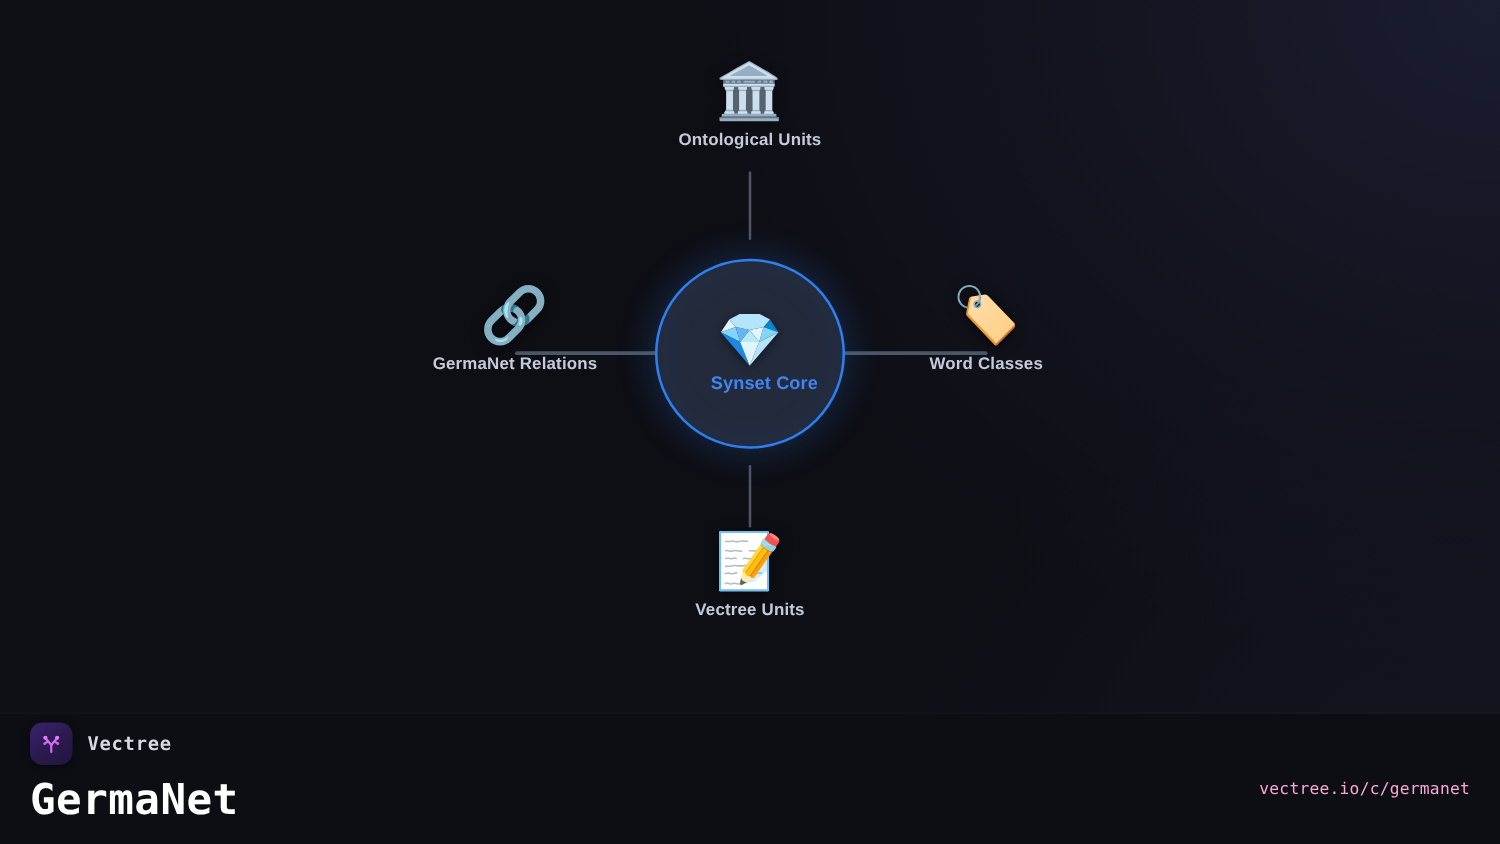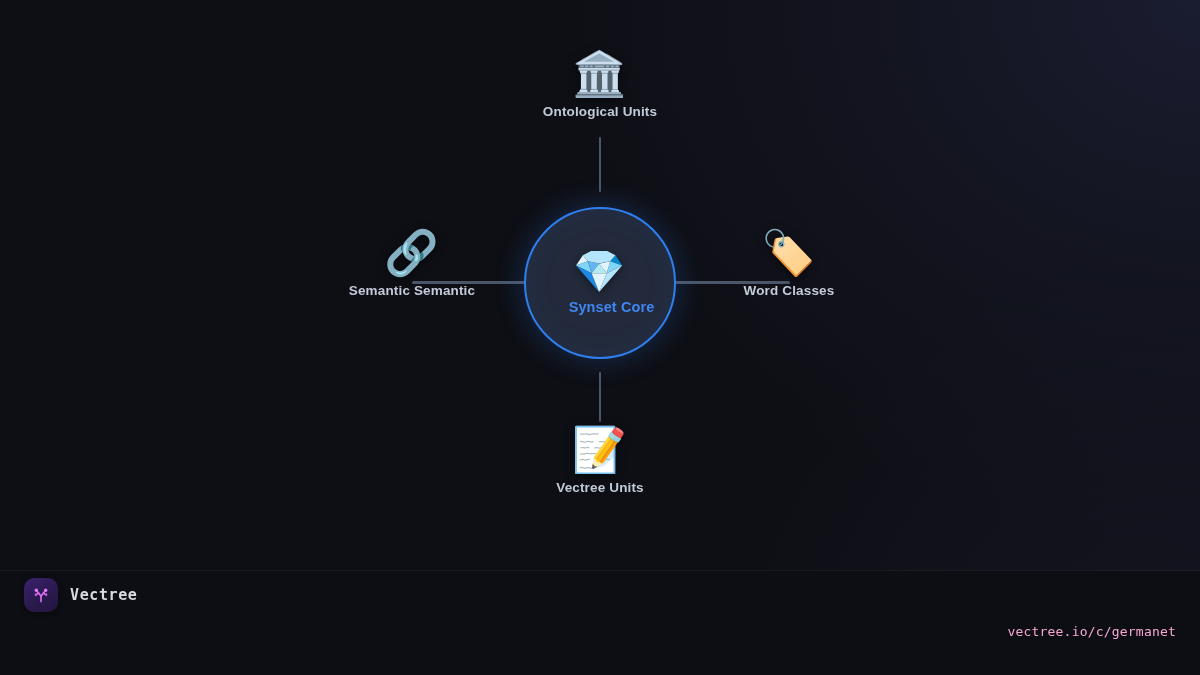--- a/index.html
+++ b/index.html
@@ -134,21 +134,21 @@
   <div class="connector horz" id="connector-left"></div>
   <div class="connector horz" id="connector-right"></div>
 
   <div class="satellite" id="satellite-top">
     <span class="sat-emoji">🏛️</span>
     <span class="sat-label">Ontological Units</span>
   </div>
 
   <div class="satellite" id="satellite-left">
     <span class="sat-emoji">🔗</span>
-    <span class="sat-label">Semantic Semantic</span>
+    <span class="sat-label">GermaNet Relations</span>
   </div>
 
   <div class="satellite" id="satellite-right">
     <span class="sat-emoji">🏷️</span>
     <span class="sat-label">Word Classes</span>
   </div>
 
   <div class="satellite" id="satellite-bottom">
     <span class="sat-emoji">📝</span>
     <span class="sat-label">Vectree Units</span>
@@ -177,17 +177,18 @@
             <path d="M13.4 9.2 L15.8 10.4"></path>
           </g>
           <circle cx="6.3" cy="6.2" r="1.7" fill="#e07cf5"></circle>
           <circle cx="15.7" cy="6.2" r="1.7" fill="#e07cf5"></circle>
           <circle cx="5.8" cy="10.7" r="1.2" fill="#c55fe0"></circle>
           <circle cx="16.2" cy="10.7" r="1.2" fill="#c55fe0"></circle>
         </svg>
       </div>
       <span id="brand-name">Vectree</span>
     </div>
+    <div id="page-title">GermaNet</div>
   </div>
 
   <div id="footer-url">vectree.io/c/germanet</div>
 
 </div>
 
 </body></html>

